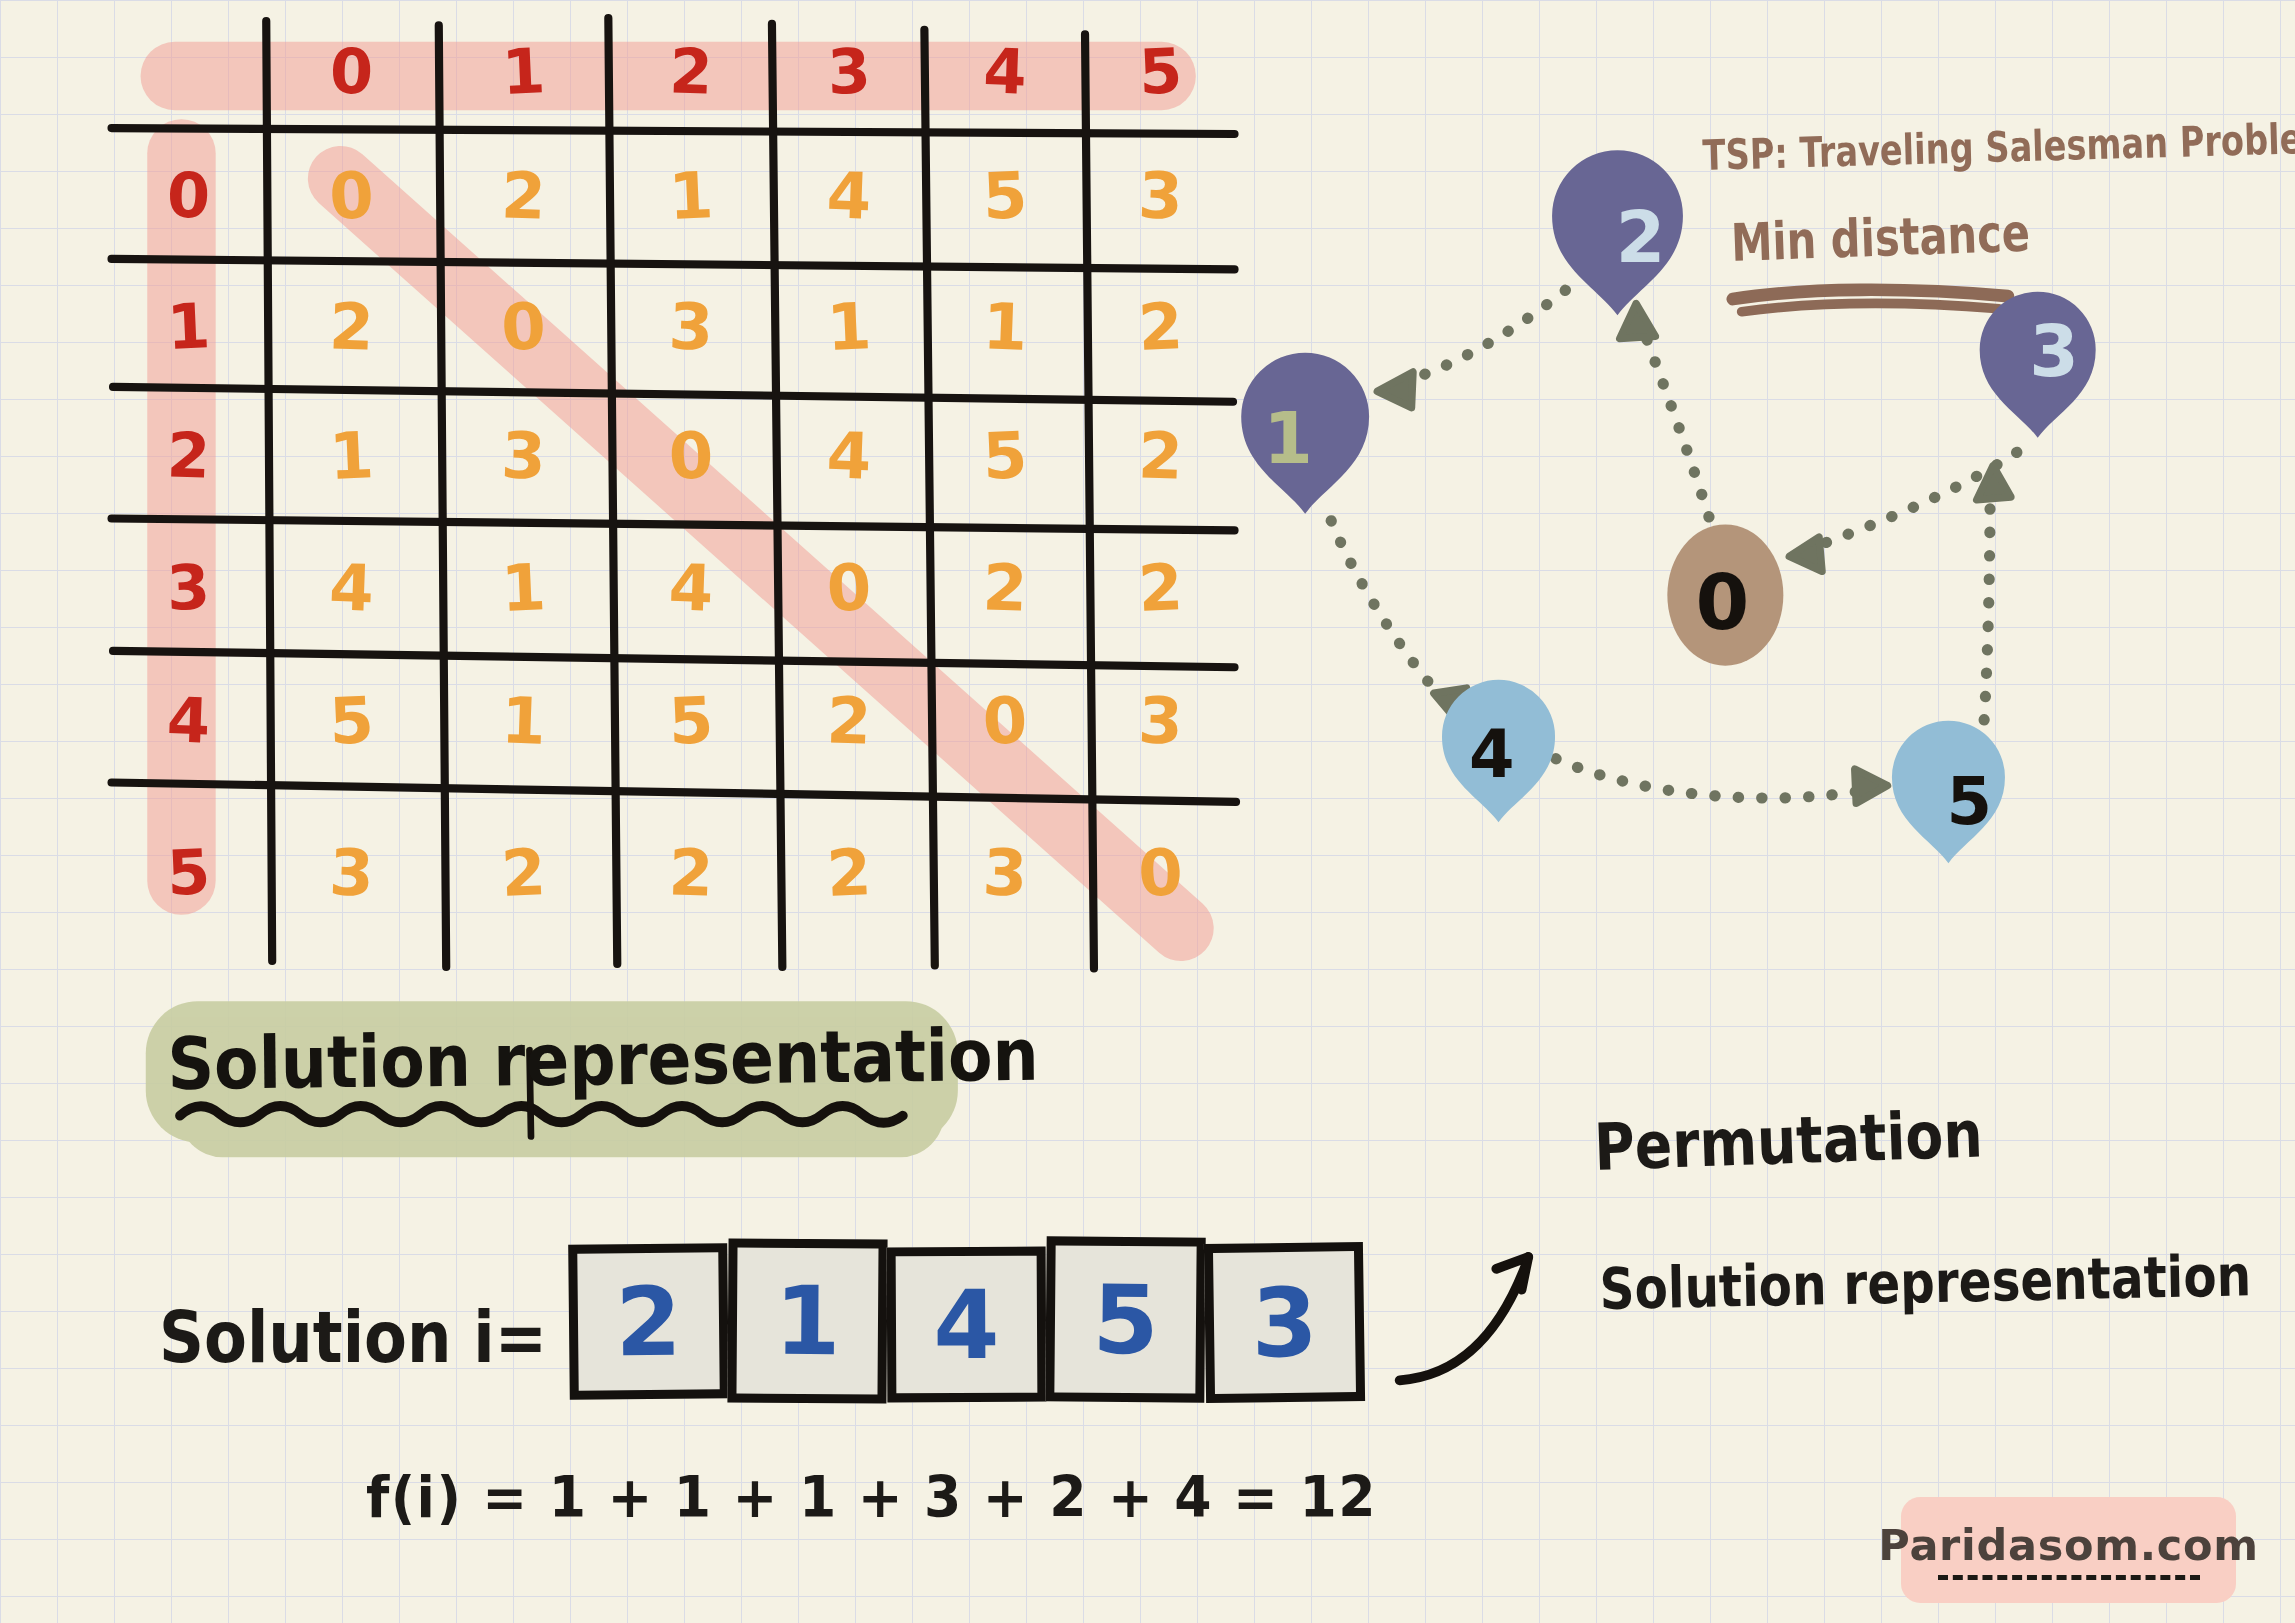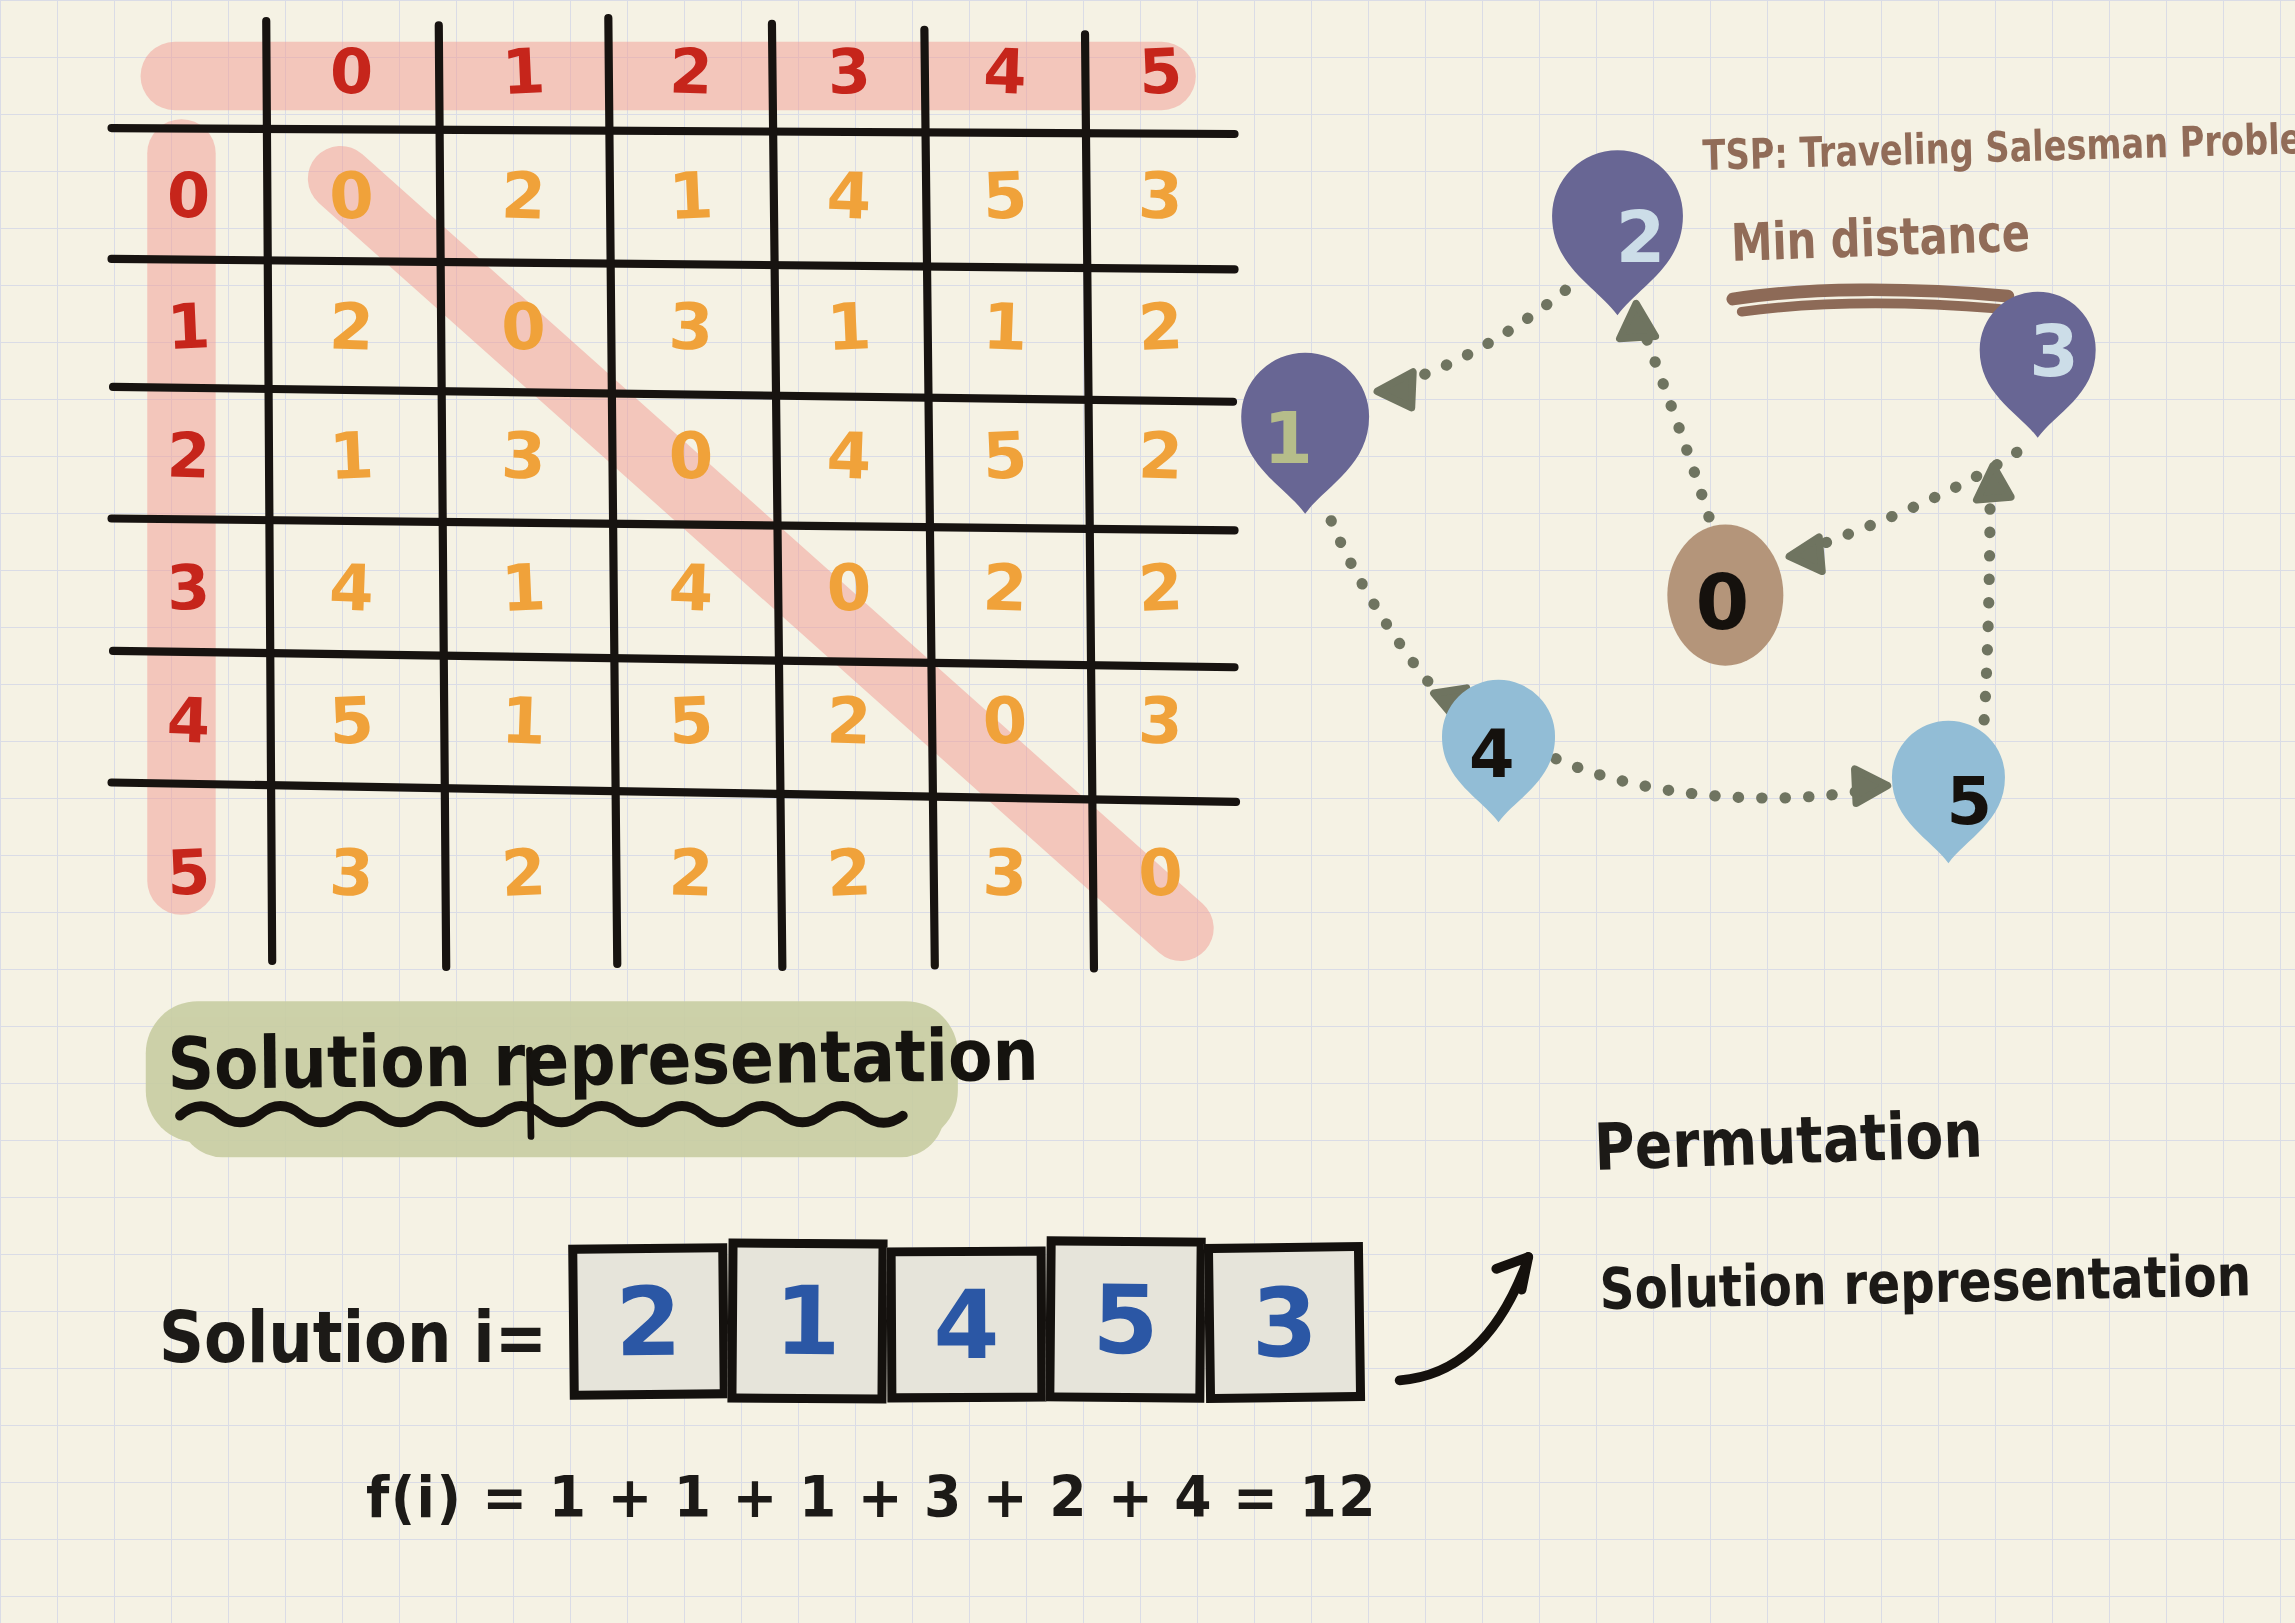--- a/index.html
+++ b/index.html
@@ -220,15 +220,19 @@
     <div class="sol-box b3">4</div>
     <div class="sol-box b4">5</div>
     <div class="sol-box b5">3</div>
   </div>
 
   <div class="hand t-permutation">Permutation</div>
   <div class="hand t-annotation">Solution representation</div>
 
   <div class="hand t-objective">f(i) = 1 + 1 + 1 + 3 + 2 + 4 = 12</div>
 
+  <div class="badge">
+    <div class="badge-text">Paridasom.com</div>
+    <div class="badge-line"></div>
+  </div>
 
 </div>
 
 
 </body></html>

